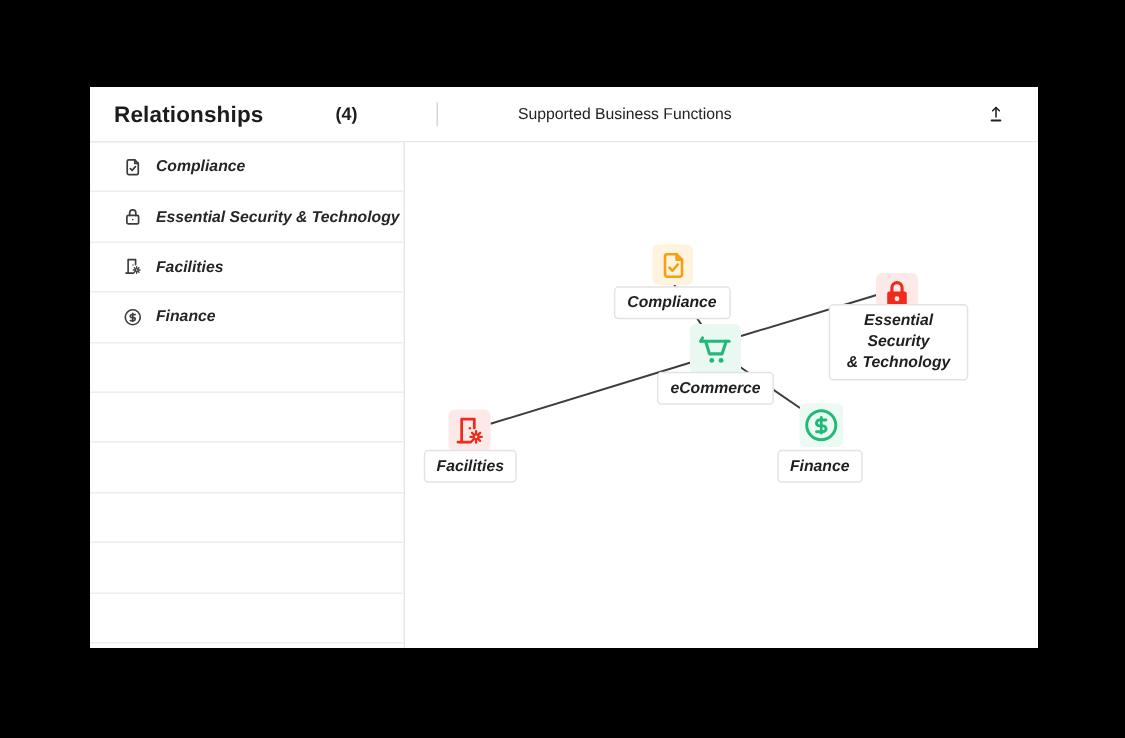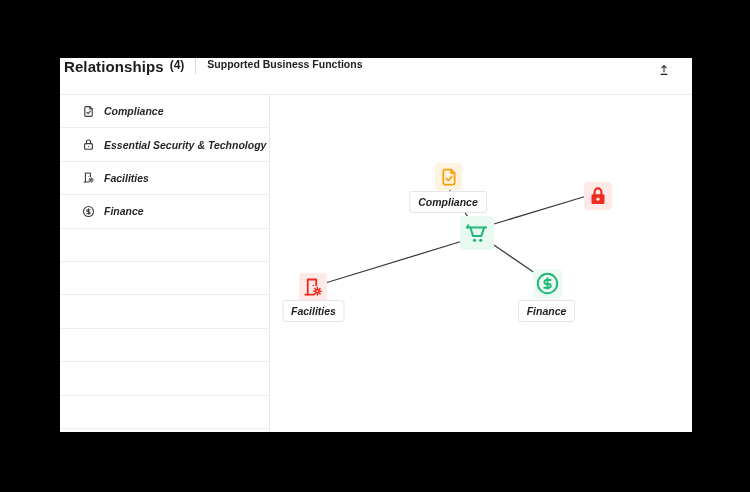--- a/index.html
+++ b/index.html
@@ -3,26 +3,26 @@
 <meta charset="utf-8">
 <style>
   * { margin:0; padding:0; box-sizing:border-box; }
   html,body { width:750px; height:492px; background:#000; overflow:hidden;
               font-family:"Liberation Sans", sans-serif; }
 
   .panel { position:absolute; left:60px; top:58px; width:632px; height:374px;
            background:#fff; }
 
   
-  .header { height:37px; display:flex; 
-            padding:0 16px 0 4px; border-bottom:1px solid #e9e9e9; }
+  .header { height:37px; display:flex; align-items:center;
+            padding:0 16px 0 16px; border-bottom:1px solid #e9e9e9;gap:42px; }
   .title   { font-size:15px; font-weight:700; color:#1c1c1c; letter-spacing:.1px; }
   .count   { font-size:12px; font-weight:700; color:#1c1c1c; margin-left:6px; }
   .vdiv    { width:1px; height:16px; background:#d7d7d7; margin:0 11px; }
-  .subtitle{ font-size:10.5px; font-weight:700; color:#222; }
+  .subtitle{ font-size:10.5px; font-weight:400; color:#222; }
   .spacer  { flex:1; }
   .icon-btn{ width:24px; height:24px; display:flex; align-items:center; justify-content:center;
              background:none; border:none; cursor:pointer; color:#232323; }
   .icon-btn svg { width:14px; height:14px; }
 
   
   .body { display:flex; height:337px;font-style:italic; }
 
   .sidebar { width:210px; border-right:1px solid #e8e8e8; }
   .srow { height:33.4px; display:flex; align-items:center; gap:9px;
@@ -154,30 +154,33 @@
         <span style="display:flex;width:26px;height:26px;">
           <svg viewBox="0 0 24 24" fill="none" stroke="currentColor" stroke-width="1.9" stroke-linecap="round" stroke-linejoin="round">
             <path d="M2.9 6.9 4 4.9"></path>
             <path d="M3 6.9h17.4"></path>
             <path d="M5.9 6.9l2.4 7.8h7.7l2.6-7.8"></path>
             <circle cx="9.7" cy="18.7" r="1.5" fill="currentColor" stroke="none"></circle>
             <circle cx="15.4" cy="18.7" r="1.5" fill="currentColor" stroke="none"></circle>
           </svg>
         </span>
       </div>
+      <div class="node-label" style="left:207px;top:164px;">eCommerce</div>
 
       <div class="node-icon accent-red" style="left:314px;top:87px;width:28px;height:28px;--hole:#fdeae8;">
         <span style="display:flex;width:22px;height:22px;">
           <svg viewBox="0 0 24 24" fill="none" stroke-linecap="round" stroke-linejoin="round">
             <path d="M8.3 10.3V7.4a3.7 3.7 0 0 1 7.4 0v2.9" stroke="currentColor" stroke-width="2.3"></path>
             <rect x="4.9" y="10.2" width="14.2" height="10.6" rx="1.5" fill="currentColor"></rect>
             <circle class="hole" cx="12" cy="15.5" r="1.8"></circle>
           </svg>
         </span>
       </div>
+      <div class="node-label" style="left:329px;top:133px;">Essential Security
+&amp; Technology</div>
 
       <div class="node-icon accent-red" style="left:29px;top:178px;width:28px;height:28px;--hole:#fdeae8;">
         <span style="display:flex;width:22px;height:22px;">
           <svg viewBox="0 0 24 24" fill="none" stroke="currentColor" stroke-width="2" stroke-linecap="round" stroke-linejoin="round">
             <path d="M3.6 20.4h9.4"></path>
               <path d="M6.3 20.4V3.8h9.2v6.4"></path>
             <circle cx="12.3" cy="10.4" r="0.9" fill="currentColor" stroke="none"></circle>
             <circle cx="16.8" cy="16.6" r="2.6" fill="currentColor" stroke="none"></circle>
             <path d="M16.8 12.5v1.4M16.8 19.3v1.4M12.7 16.6h1.4M19.5 16.6h1.4M13.9 13.7l1 1M18.7 18.5l1 1M19.7 13.7l-1 1M14.9 18.5l-1 1" stroke-width="1.7"></path>
             <circle class="hole" cx="16.8" cy="16.6" r="0.95" stroke="none"></circle>

